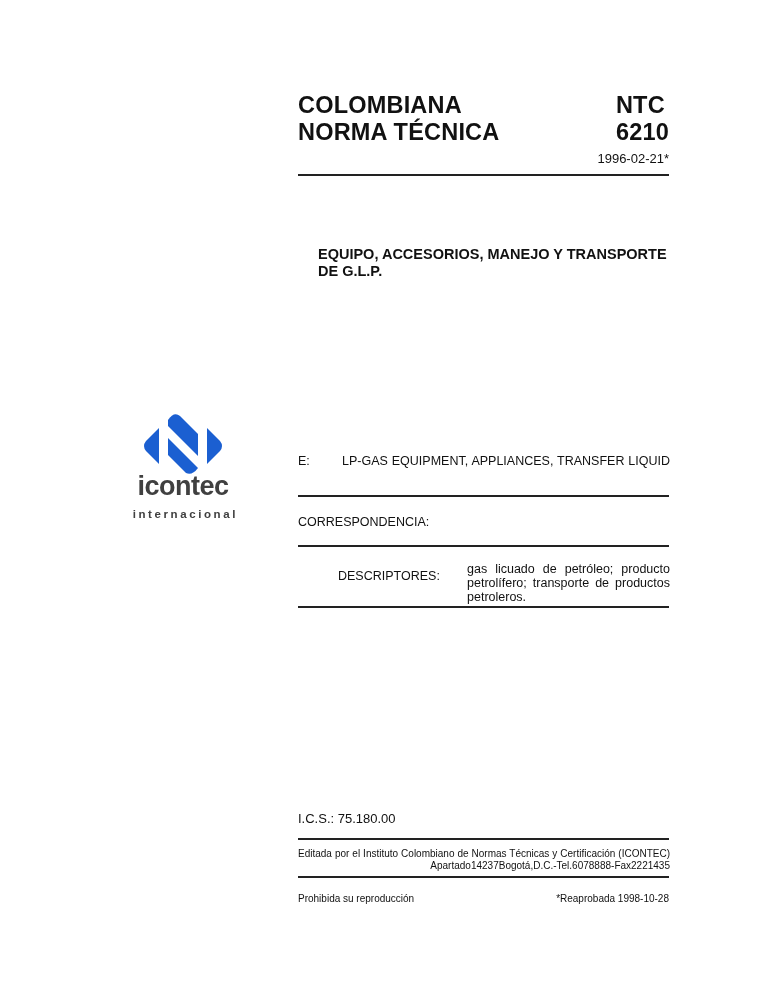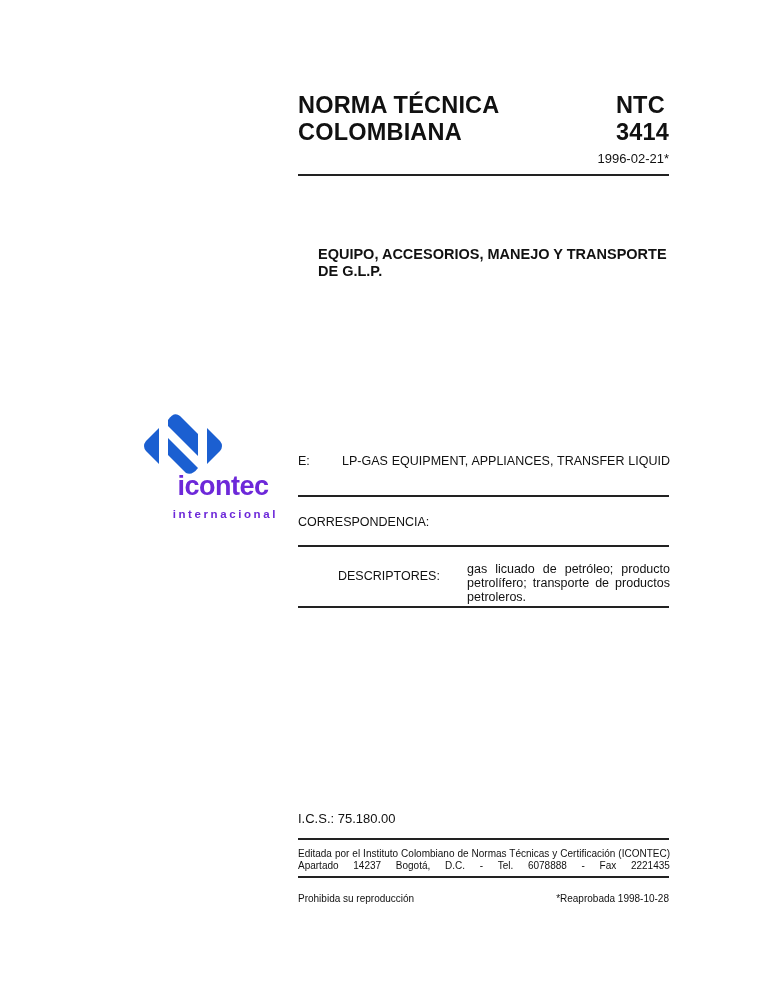--- a/index.html
+++ b/index.html
@@ -4,32 +4,32 @@
 <style>
   html, body { margin: 0; padding: 0; background: #ffffff; }
   body { width: 768px; height: 994px; position: relative; overflow: hidden;
          font-family: "Liberation Sans", sans-serif; color: #111; }
   .abs { position: absolute; }
   .title { font-weight: bold; font-size: 23.5px; line-height: 27px; letter-spacing: 0.2px; }
   .rule { position: absolute; left: 298px; width: 371px; height: 2px; background: #222; }
   .body { font-size: 12.5px; line-height: 14px; }
   .small { font-size: 10px; line-height: 11.5px; }
   .just { text-align: justify; text-align-last: justify; }
-  .logo-word { color: #6d28d9; font-weight: bold; margin-left: 40px; }
+  .logo-word { color: #404040; font-weight: bold; }
 </style>
 </head>
 <body>
 
 <div class="abs title" style="left:298px; top:92px;">
+  <div>COLOMBIANA</div>
   <div>NORMA TÉCNICA</div>
-  <div>COLOMBIANA</div>
 </div>
 <div class="abs title" style="right:99px; top:92px; text-align:left;">
   <div>NTC</div>
-  <div>3414</div>
+  <div>6210</div>
 </div>
 
 <div class="abs body" style="right:99px; top:152px; font-size:13px;">1996-02-21*</div>
 <div class="rule" style="top:174px;"></div>
 
 <div class="abs" style="left:298px; top:246px; width:372px; font-weight:bold; font-size:14.5px; line-height:17px;margin-left:20px;">
   <div>EQUIPO, ACCESORIOS, MANEJO Y TRANSPORTE</div>
   <div>DE G.L.P.</div>
 </div>
 
@@ -65,21 +65,21 @@
   <div class="just">petrolífero; transporte de productos</div>
   <div>petroleros.</div>
 </div>
 <div class="rule" style="top:606px;"></div>
 
 <div class="abs body" style="left:298px; top:812px; font-size:13px;">I.C.S.: 75.180.00</div>
 <div class="rule" style="top:838px;"></div>
 
 <div class="abs small" style="left:298px; top:848px; width:372px;">
   <div class="just">Editada por el Instituto Colombiano de Normas Técnicas y Certificación (ICONTEC)</div>
-  <div style="display:flex; justify-content:space-between;">
+  <div style="display:flex; justify-content:flex-end;">
     <span>Apartado</span>
     <span>14237</span>
     <span>Bogotá,</span>
     <span>D.C.</span>
     <span>-</span>
     <span>Tel.</span>
     <span>6078888</span>
     <span>-</span>
     <span>Fax</span>
     <span>2221435</span>

